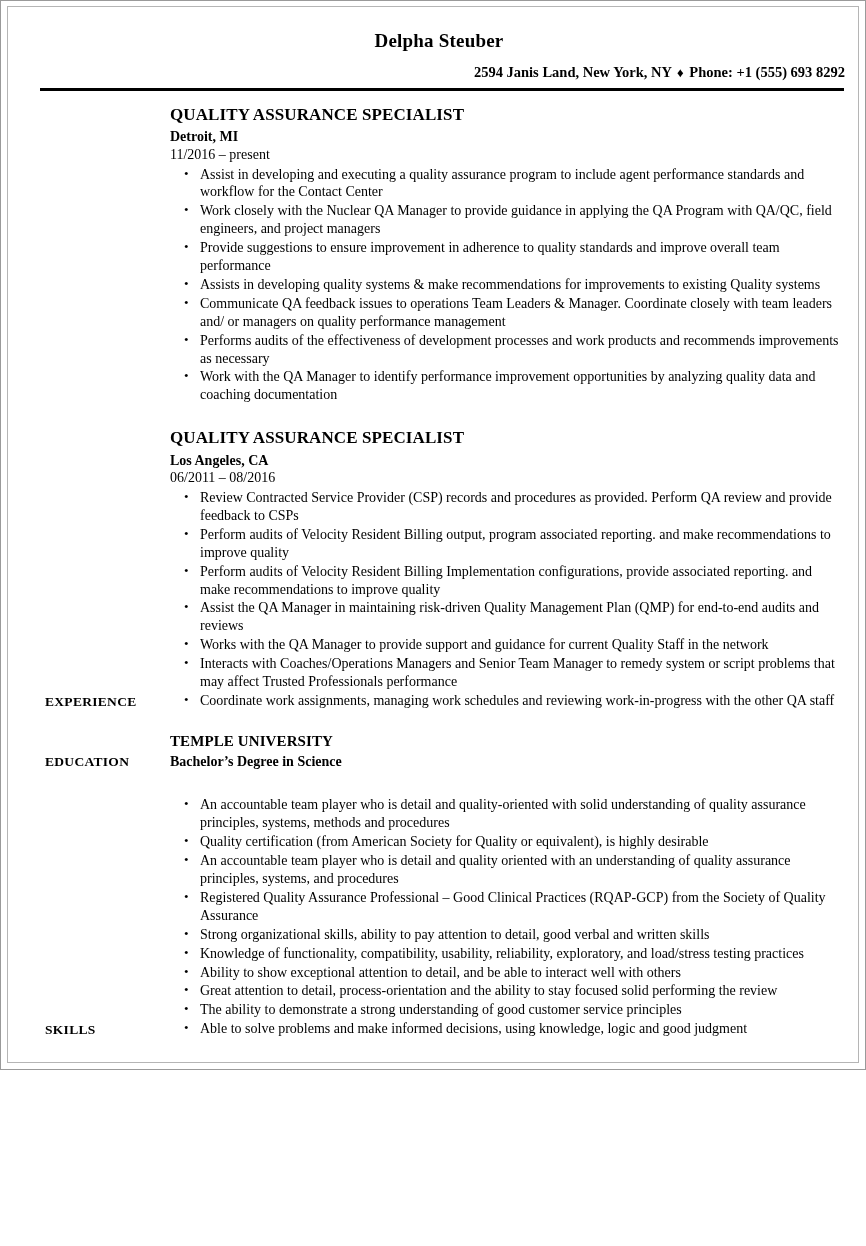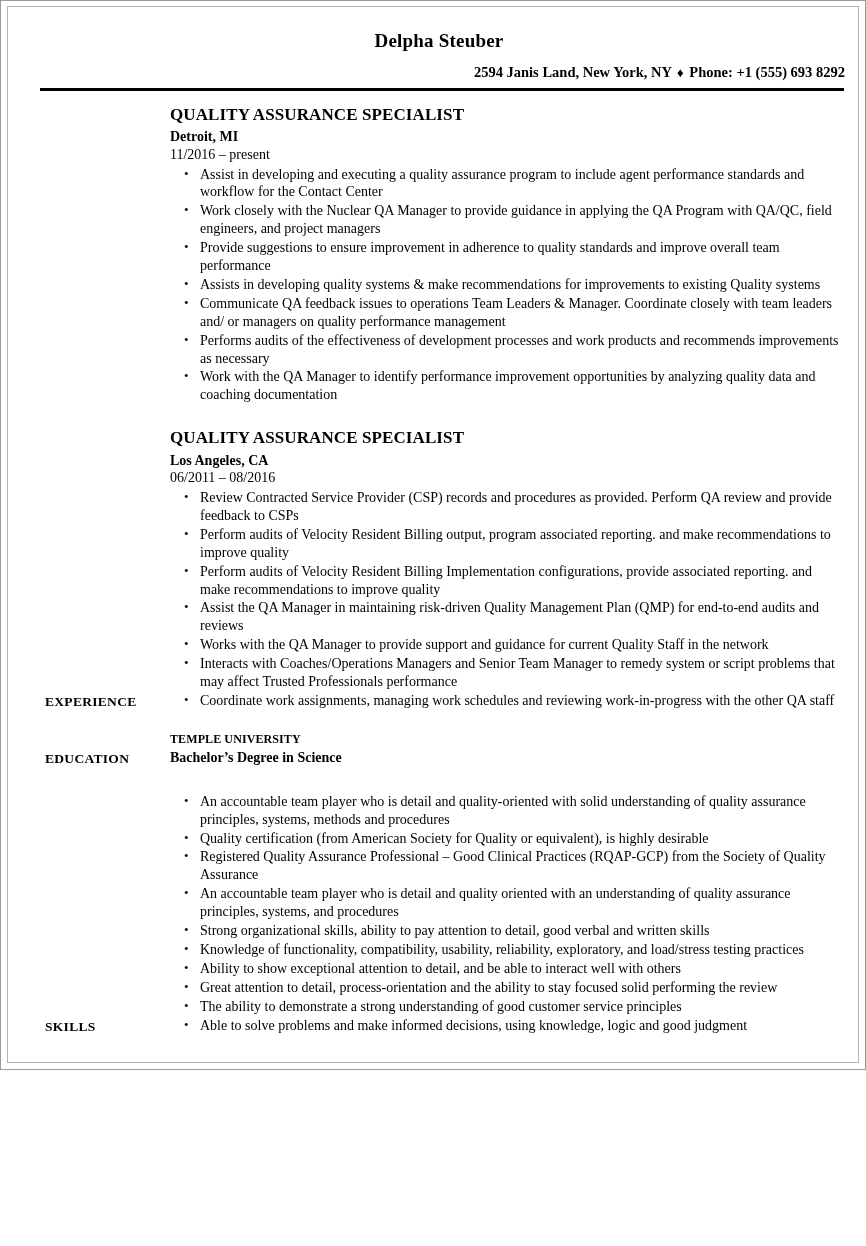--- a/index.html
+++ b/index.html
@@ -130,21 +130,21 @@
     position: absolute;
     left: 14px;
     top: -1px;
     font-size: 13px;
     line-height: 1.35;
   }
 
   
   .edu-school {
     font-weight: bold;
-    font-size: 12px;
+    font-size: 15px;
     letter-spacing: 0.1px;
     line-height: 1.2;
   }
   .edu-degree {
     font-weight: bold;
     font-size: 14px;
     line-height: 1.25;
     margin-top: 3px;
   }
 </style>
@@ -206,22 +206,22 @@
           <div class="edu-degree">Bachelor’s Degree in Science</div>
         </div>
       </div>
 
       <div class="section" id="skills-section">
         <div class="section-label">SKILLS</div>
         <div class="section-body">
           <ul class="bullets" id="skills-list">
               <li>An accountable team player who is detail and quality-oriented with solid understanding of quality assurance principles, systems, methods and procedures</li>
               <li>Quality certification (from American Society for Quality or equivalent), is highly desirable</li>
+              <li>An accountable team player who is detail and quality oriented with an understanding of quality assurance principles, systems, and procedures</li>
               <li>Registered Quality Assurance Professional – Good Clinical Practices (RQAP-GCP) from the Society of Quality Assurance</li>
-              <li>An accountable team player who is detail and quality oriented with an understanding of quality assurance principles, systems, and procedures</li>
               <li>Strong organizational skills, ability to pay attention to detail, good verbal and written skills</li>
               <li>Knowledge of functionality, compatibility, usability, reliability, exploratory, and load/stress testing practices</li>
               <li>Ability to show exceptional attention to detail, and be able to interact well with others</li>
               <li>Great attention to detail, process-orientation and the ability to stay focused solid performing the review</li>
               <li>The ability to demonstrate a strong understanding of good customer service principles</li>
               <li>Able to solve problems and make informed decisions, using knowledge, logic and good judgment</li>
             </ul>
         </div>
       </div>
 

